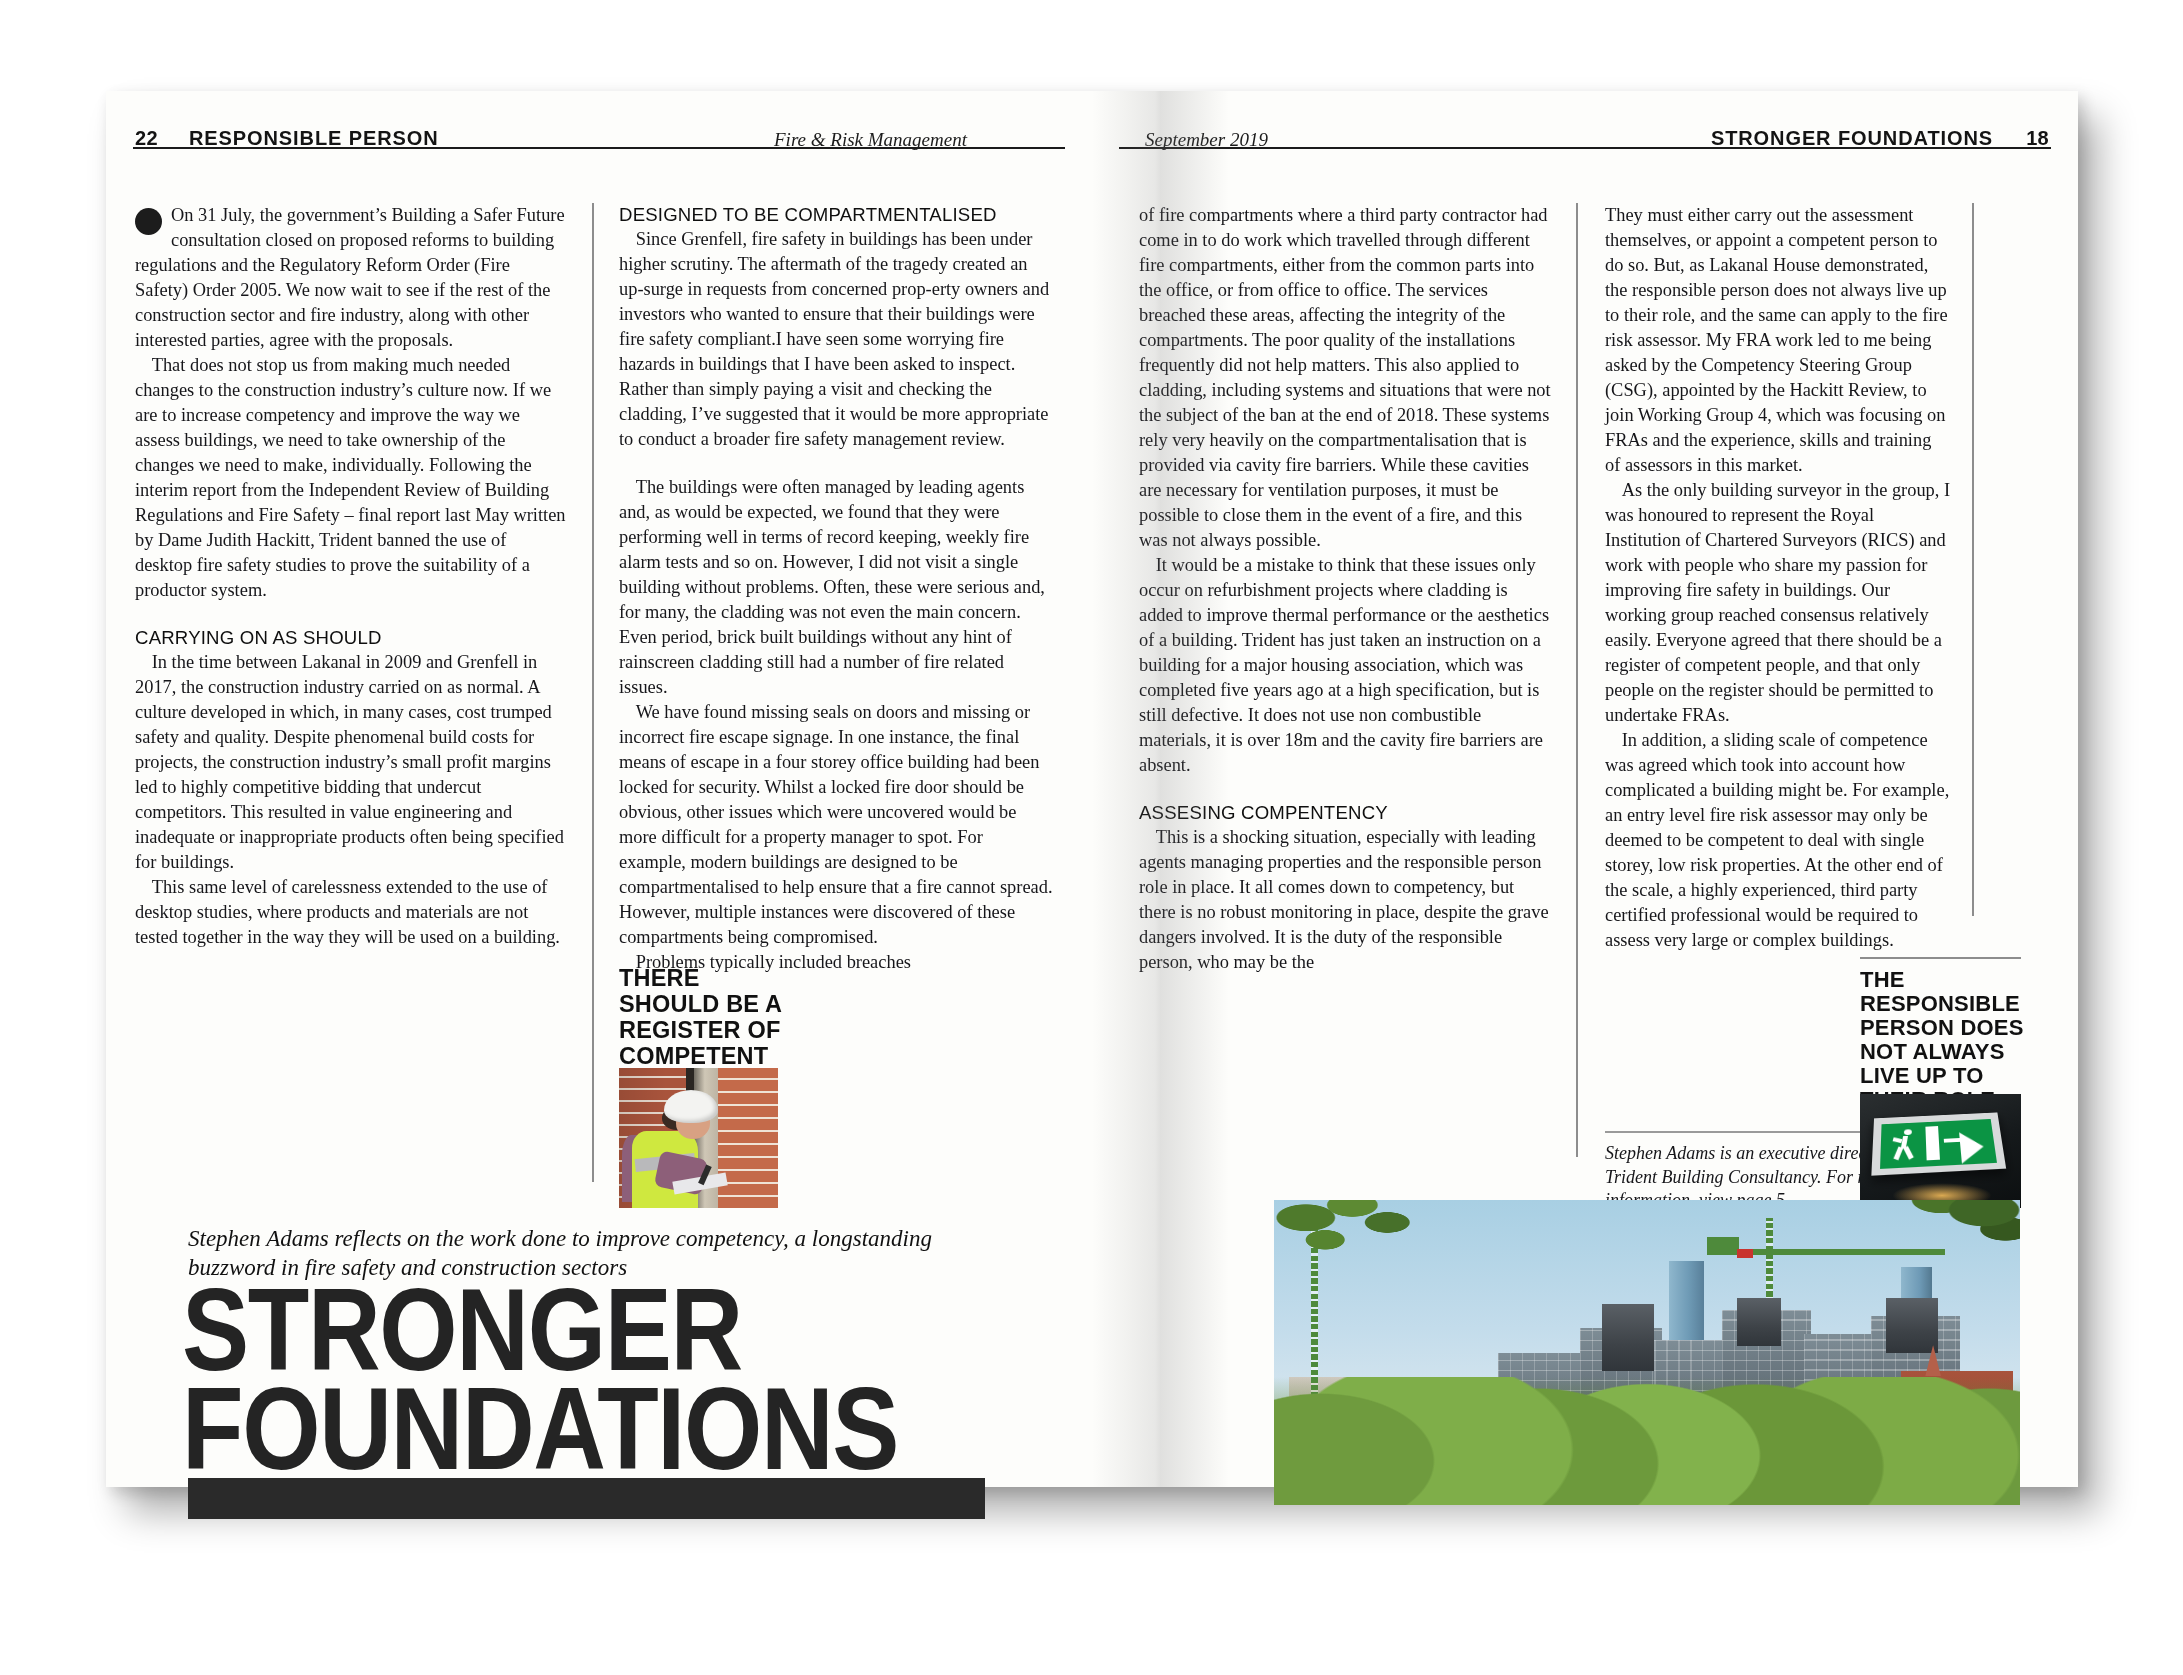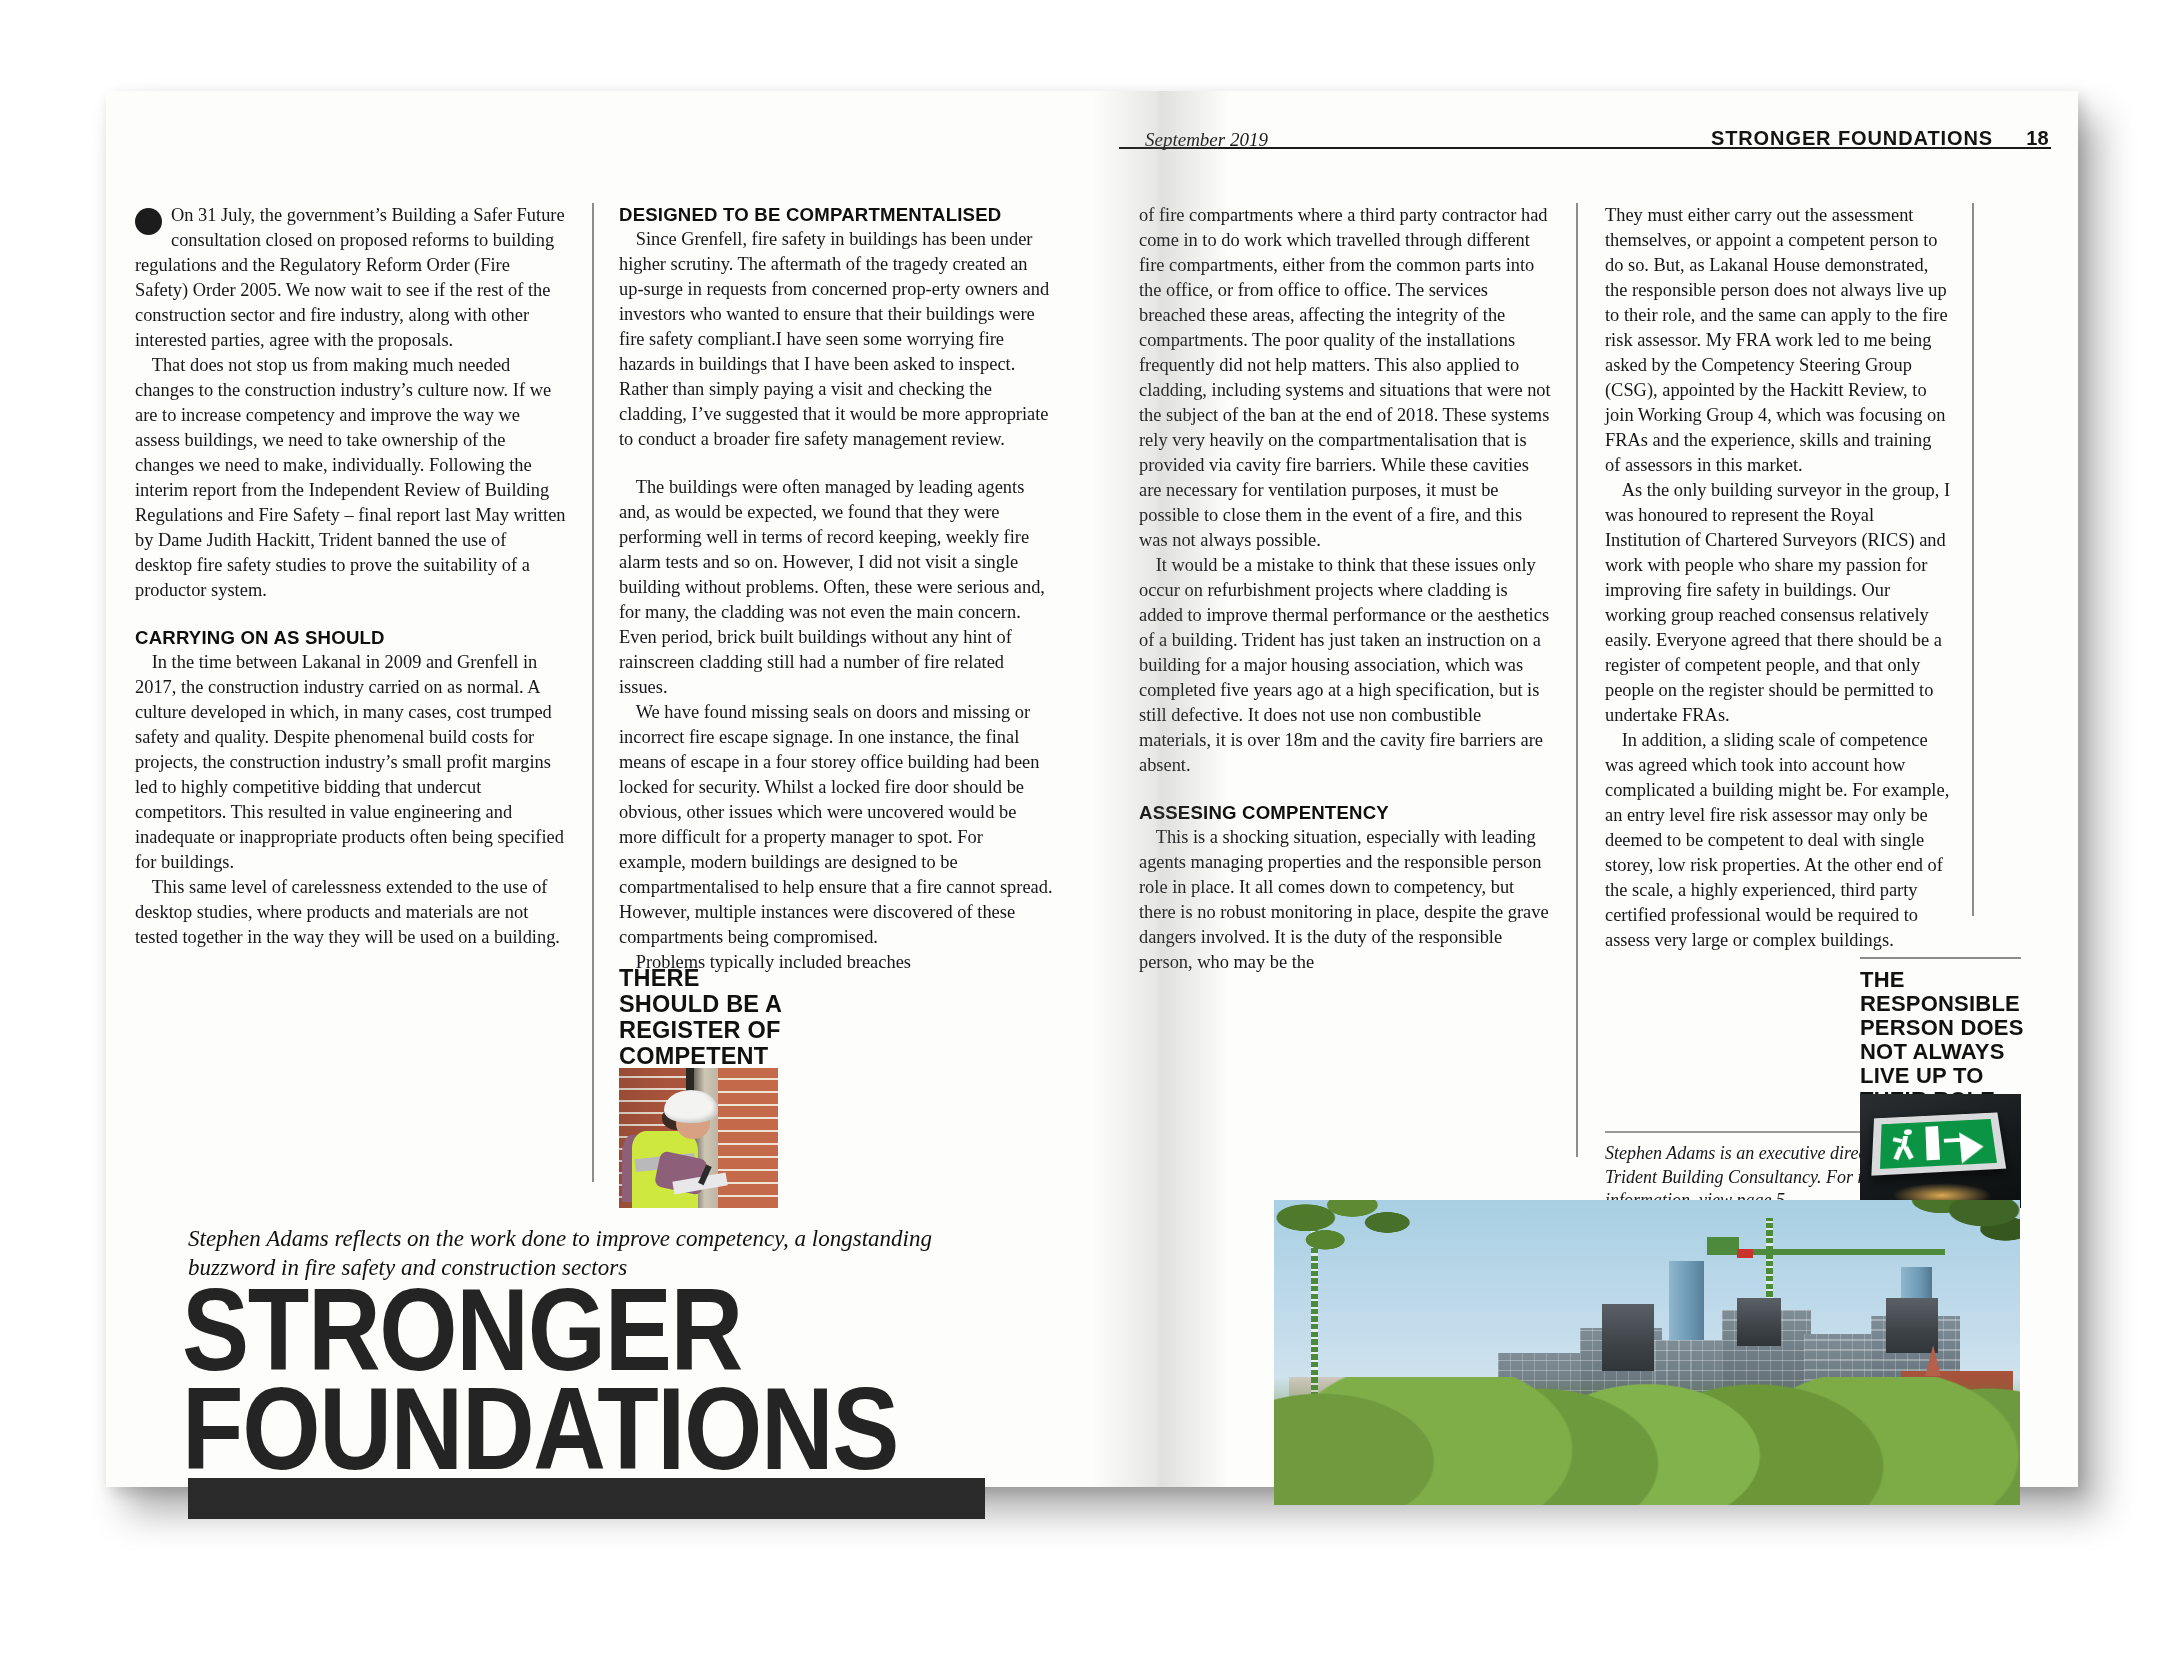--- a/index.html
+++ b/index.html
@@ -44,21 +44,21 @@
     position:absolute;
     font-family:"Liberation Serif",serif;
     font-size:18.4px;line-height:25px;color:#16161a;
     text-align:left;
     -webkit-hyphens:none;hyphens:none;
   }
   .col p{margin:0;}
   .col p + p{text-indent:16.7px;}
   .col p.noindent + p{text-indent:16.7px;}
   .xhead{
-    font-family:"Liberation Sans",sans-serif;font-weight:bold;
+    font-family:"Liberation Sans",sans-serif;font-weight:normal;
     font-size:18.6px;line-height:23.5px;letter-spacing:0.2px;color:#0f0f0f;
     margin:0 0 0.8px 0;text-indent:0 !important;
   }
   .gap{height:23px;}
   .dropdot{
     float:left;width:27px;height:27px;border-radius:50%;
     background:#1c1c1c;margin:4.6px 9px 1.5px 0;
   }
 
   
@@ -271,20 +271,26 @@
   }
 </style>
 </head>
 <body>
 
 <div id="stage">
   <div id="spread">
 
     <div class="page" id="page-left">
 
+      <div class="runhead">
+        <div class="rh-folio" style="left:29px;">22</div>
+        <div class="rh-section" style="left:83px;">RESPONSIBLE PERSON</div>
+        <div class="rh-mast" style="left:668px;">Fire &amp; Risk Management</div>
+        <div class="rh-line" style="left:27px;right:27px;"></div>
+      </div>
 
       <div class="colrule" style="left:486px;top:112px;height:979px;"></div>
 
       <div class="col" id="lp-c1" style="left:29px;top:112px;width:432px;">
         <p class="noindent"><span class="dropdot"></span><span>On 31 July, the government’s Building a Safer Future consultation closed on proposed reforms to building regulations and the Regulatory Reform Order (Fire Safety) Order 2005. We now wait to see if the rest of the construction sector and fire industry, along with other interested parties, agree with the proposals.</span></p>
         <p>That does not stop us from making much needed changes to the construction industry’s culture now. If we are to increase competency and improve the way we assess buildings, we need to take ownership of the changes we need to make, individually. Following the interim report from the Independent Review of Building Regulations and Fire Safety – final report last May written by Dame Judith Hackitt, Trident banned the use of desktop fire safety studies to prove the suitability of a productor system.</p>
         <div class="gap"></div>
         <p class="xhead">CARRYING ON AS SHOULD</p>
         <p class="noindent">In the time between Lakanal in 2009 and Grenfell in 2017, the construction industry carried on as normal. A culture developed in which, in many cases, cost trumped safety and quality. Despite phenomenal build costs for projects, the construction industry’s small profit margins led to highly competitive bidding that undercut competitors. This resulted in value engineering and inadequate or inappropriate products often being specified for buildings.</p>
         <p>This same level of carelessness extended to the use of desktop studies, where products and materials are not tested together in the way they will be used on a building.</p>

